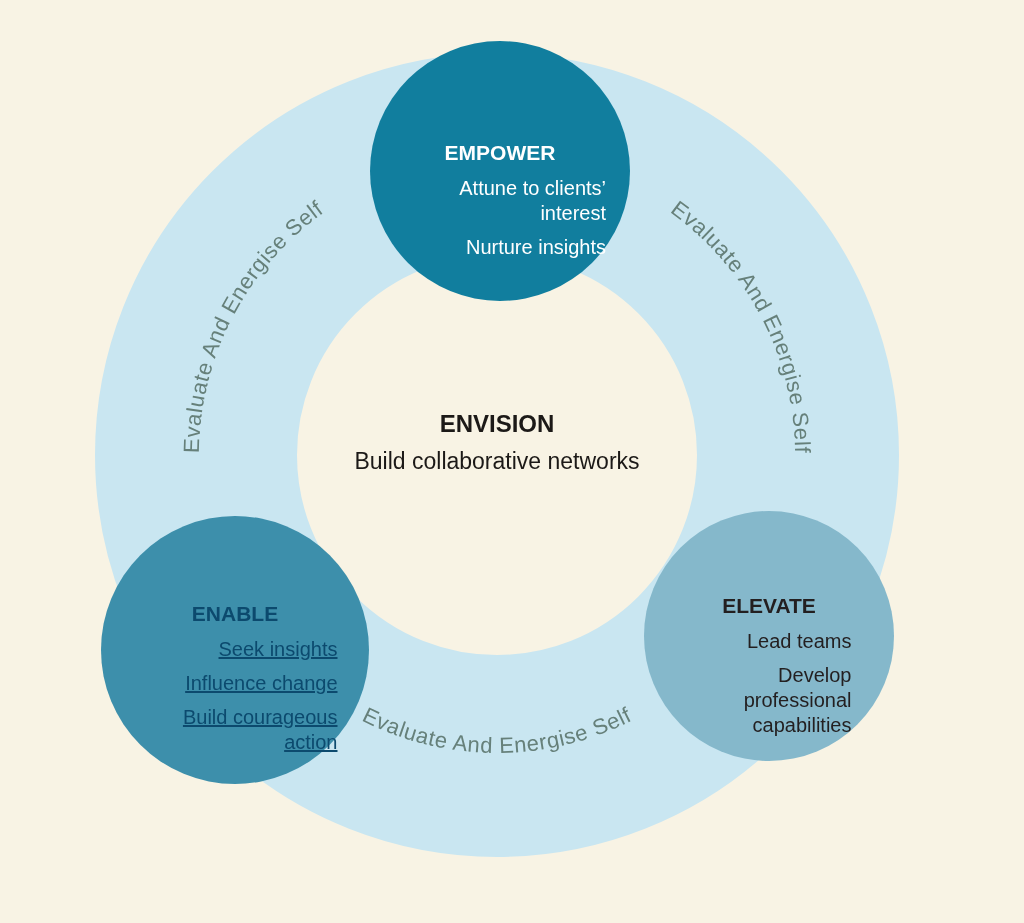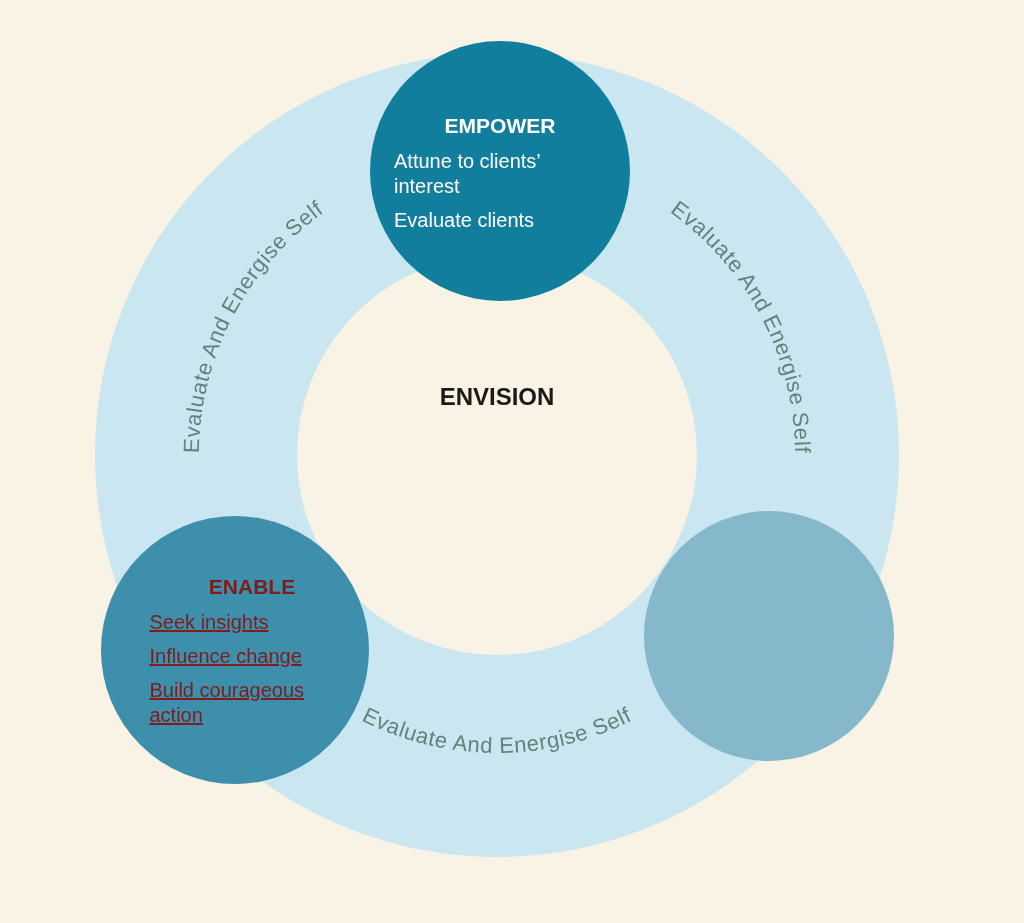--- a/index.html
+++ b/index.html
@@ -22,39 +22,40 @@
     width: 1024px;
     height: 923px;
   }
   .arc-label {
     font-size: 22px;
     letter-spacing: 0.6px;
     font-weight: 400;
   }
   .node {
     position: absolute;
-    text-align: left;
+    text-align: right;
     display: flex;
     flex-direction: column;
     align-items: center;
+    margin-top: 27px;
   }
   .node .title {
     font-weight: bold;
     font-size: 21px;
     line-height: 28px;
   }
   .node .line {
     font-size: 20px;
     line-height: 25px;
     margin-top: 9px;
   }
   .node .line + .line { margin-top: 9px; }
   .node-empower { left: 390px; top: 112px; width: 220px; color: #ffffff; }
   .node-empower .body-text { width: 212px; }
-  .node-enable { left: 142px; top: 573px; width: 220px; color: #7f1d1d; }
+  .node-enable { left: 125px; top: 573px; width: 220px; color: #0c4a6e; }
   .node-enable .body-text { width: 205px; text-decoration: underline; }
   .node-elevate { left: 684px; top: 565px; width: 170px; color: #231f20; }
   .node-elevate .body-text { width: 165px; }
   .node-envision {
     left: 332px; top: 382px; width: 330px; color: #1c1917;
   }
   .node-envision .title {
     font-size: 24px;
     line-height: 30px;
   }
@@ -89,28 +90,34 @@
     </text>
 
     <circle cx="500" cy="171" r="130" fill="#117e9e"></circle>
     <circle cx="235" cy="650" r="134" fill="#3d8fab"></circle>
     <circle cx="769" cy="636" r="125" fill="#85b8cb"></circle>
   </svg>
 
   <div class="node node-empower">
     <div class="title">EMPOWER</div>
     <div class="line body-text">Attune to clients’ interest</div>
-    <div class="line body-text">Evaluate clients</div>
+    <div class="line body-text">Nurture insights</div>
   </div>
 
   <div class="node node-envision">
     <div class="title">ENVISION</div>
+    <div class="line">Build collaborative networks</div>
   </div>
 
   <div class="node node-enable">
     <div class="title">ENABLE</div>
     <div class="line body-text">Seek insights</div>
     <div class="line body-text">Influence change</div>
     <div class="line body-text">Build courageous action</div>
   </div>
 
+  <div class="node node-elevate">
+    <div class="title">ELEVATE</div>
+    <div class="line body-text">Lead teams</div>
+    <div class="line body-text">Develop professional capabilities</div>
+  </div>
 
 </div>
 
 </body></html>

